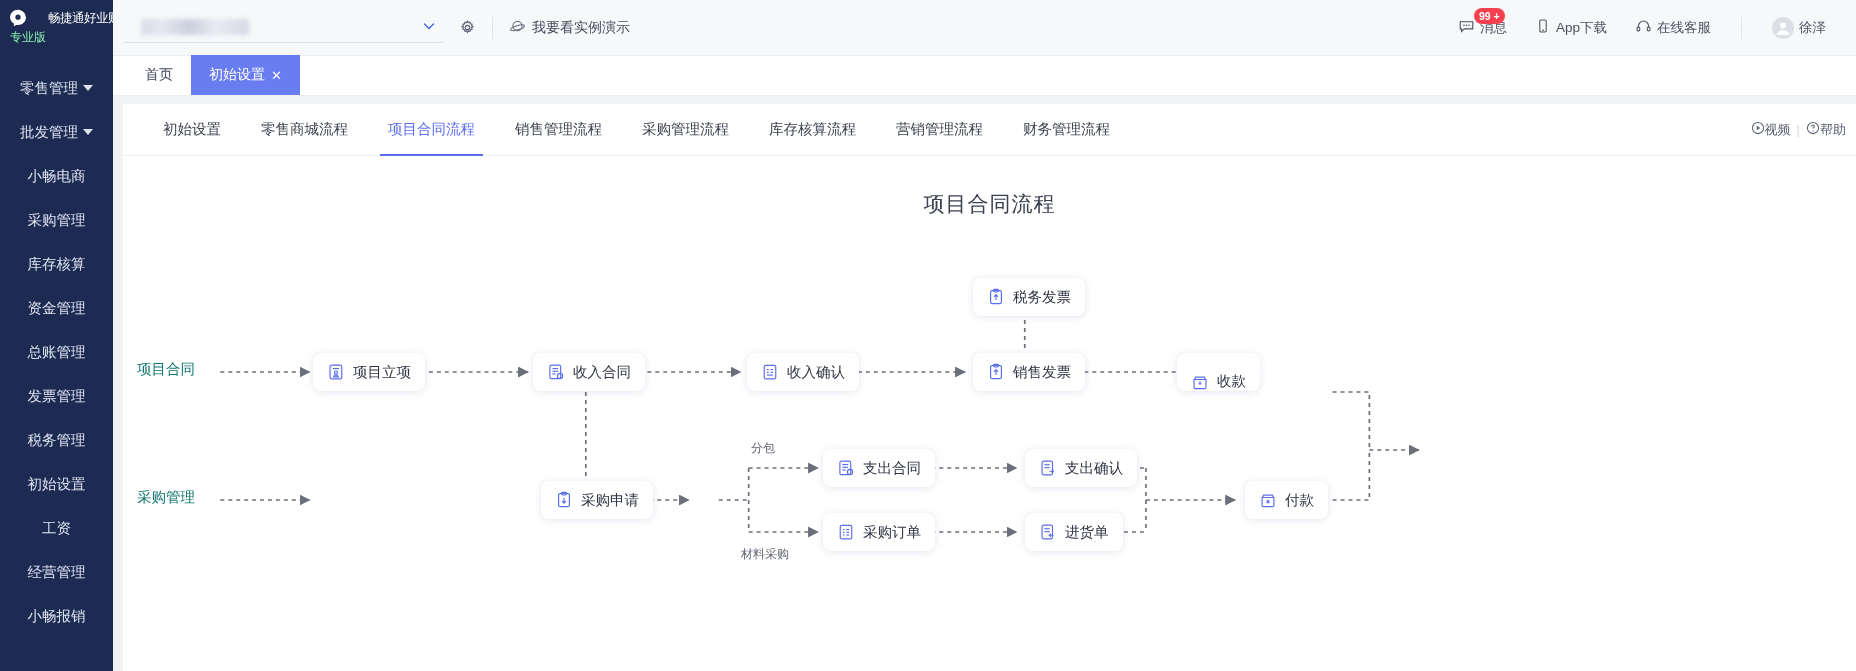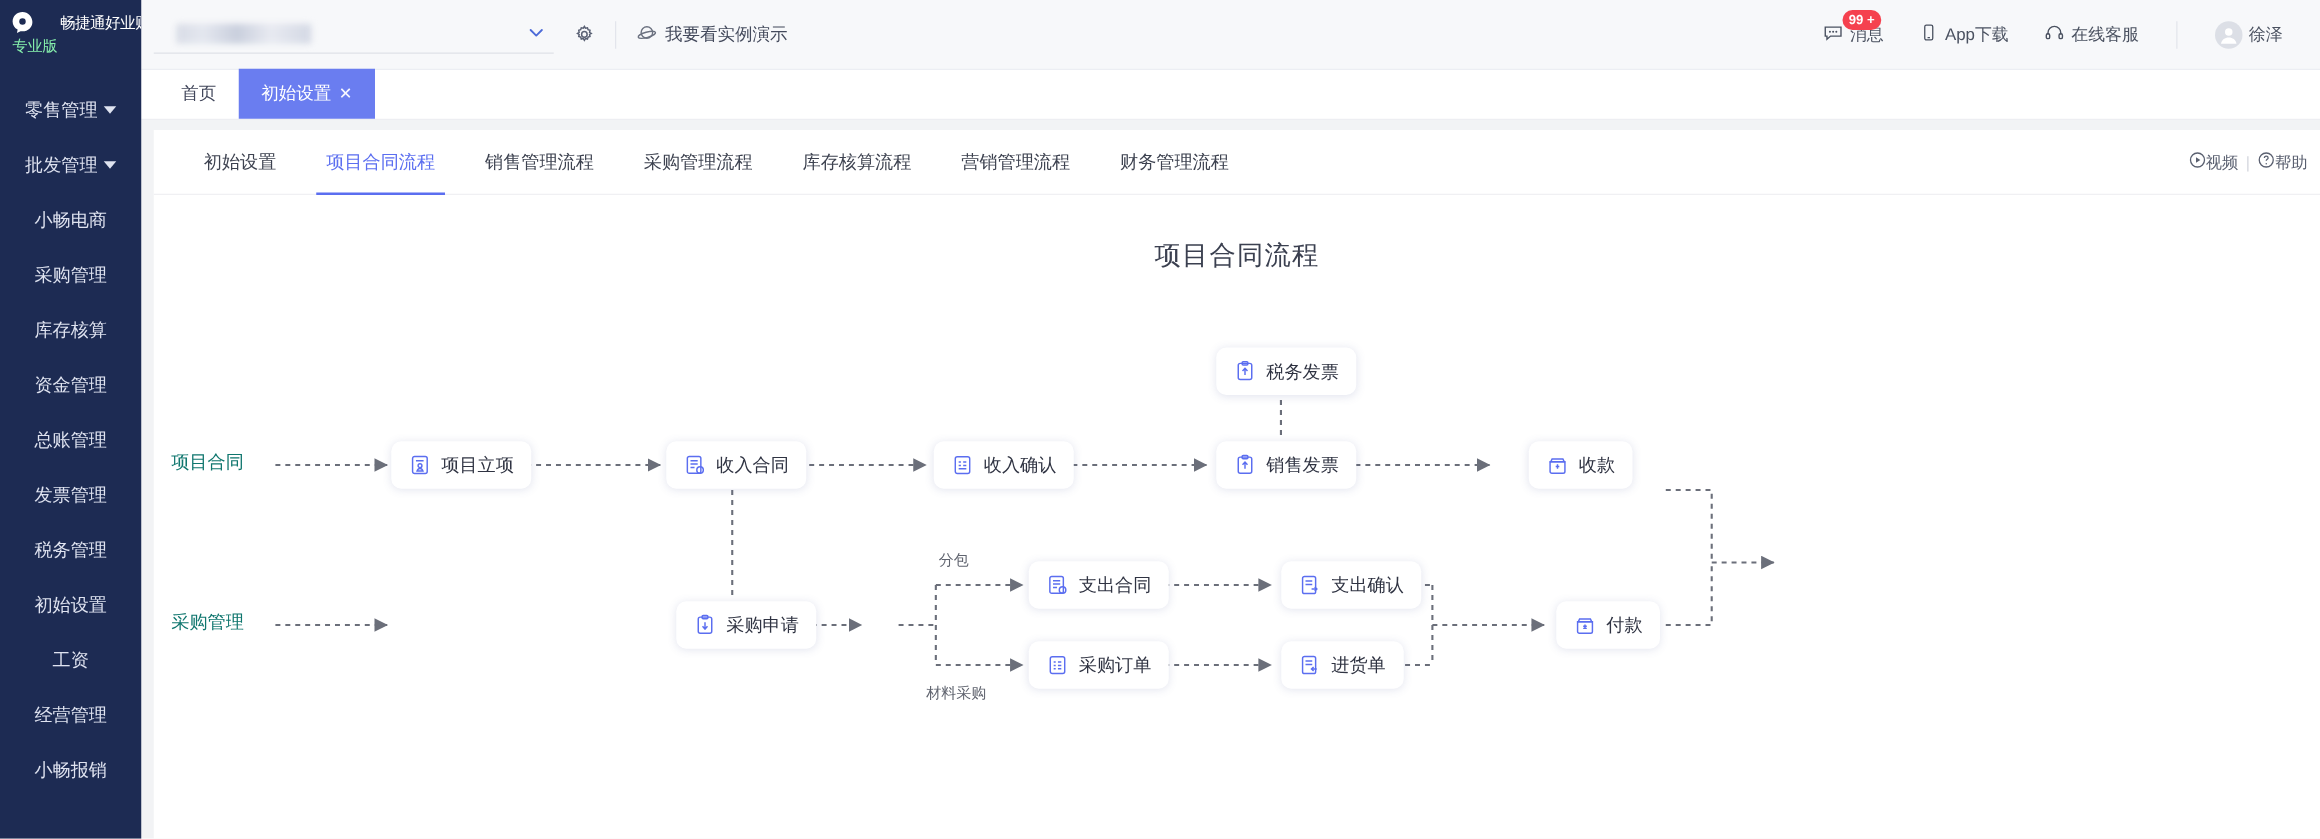--- a/index.html
+++ b/index.html
@@ -289,20 +289,23 @@
       </div>
     </div>
 
     <div class="content-wrap">
       <div class="card">
 
         <div class="subtabs">
           <div class="subtab">
               <span>初始设置</span>
             </div>
+          <div class="subtab">
+              <span>零售商城流程</span>
+            </div>
           <div class="subtab active">
               <span>项目合同流程</span>
             </div>
           <div class="subtab">
               <span>销售管理流程</span>
             </div>
           <div class="subtab">
               <span>采购管理流程</span>
             </div>
           <div class="subtab">
@@ -444,21 +447,21 @@
             <span class="nicon">
               <svg viewBox="0 0 20 20" width="18" height="18" fill="none" stroke="#5b6ef0" stroke-width="1.3">
                   <rect x="4" y="3" width="12" height="14.4" rx="1.8"></rect>
                   <rect x="7.4" y="1.6" width="5.2" height="2.8" rx="1"></rect>
                   <path d="M10 13.4V7.6M7.8 9.8L10 7.4l2.2 2.4"></path>
                 </svg>
             </span>
             <span>税务发票</span>
           </div>
 
-          <div class="node" style="left:1100px; top:125px;">
+          <div class="node" style="left:1054px; top:125px;align-items:flex-end;">
             <span class="nicon">
               <svg viewBox="0 0 20 20" width="18" height="18" fill="none" stroke="#5b6ef0" stroke-width="1.3">
                   <path d="M3.4 7.2h13.2v8.6a1.6 1.6 0 0 1-1.6 1.6H5a1.6 1.6 0 0 1-1.6-1.6z"></path>
                   <path d="M5.2 4.6h9.6l1.2 2.6H4z"></path>
                   <path d="M10 9.4v4M8.4 11.4h3.2"></path>
                 </svg>
             </span>
             <span>收款</span>
           </div>
 

